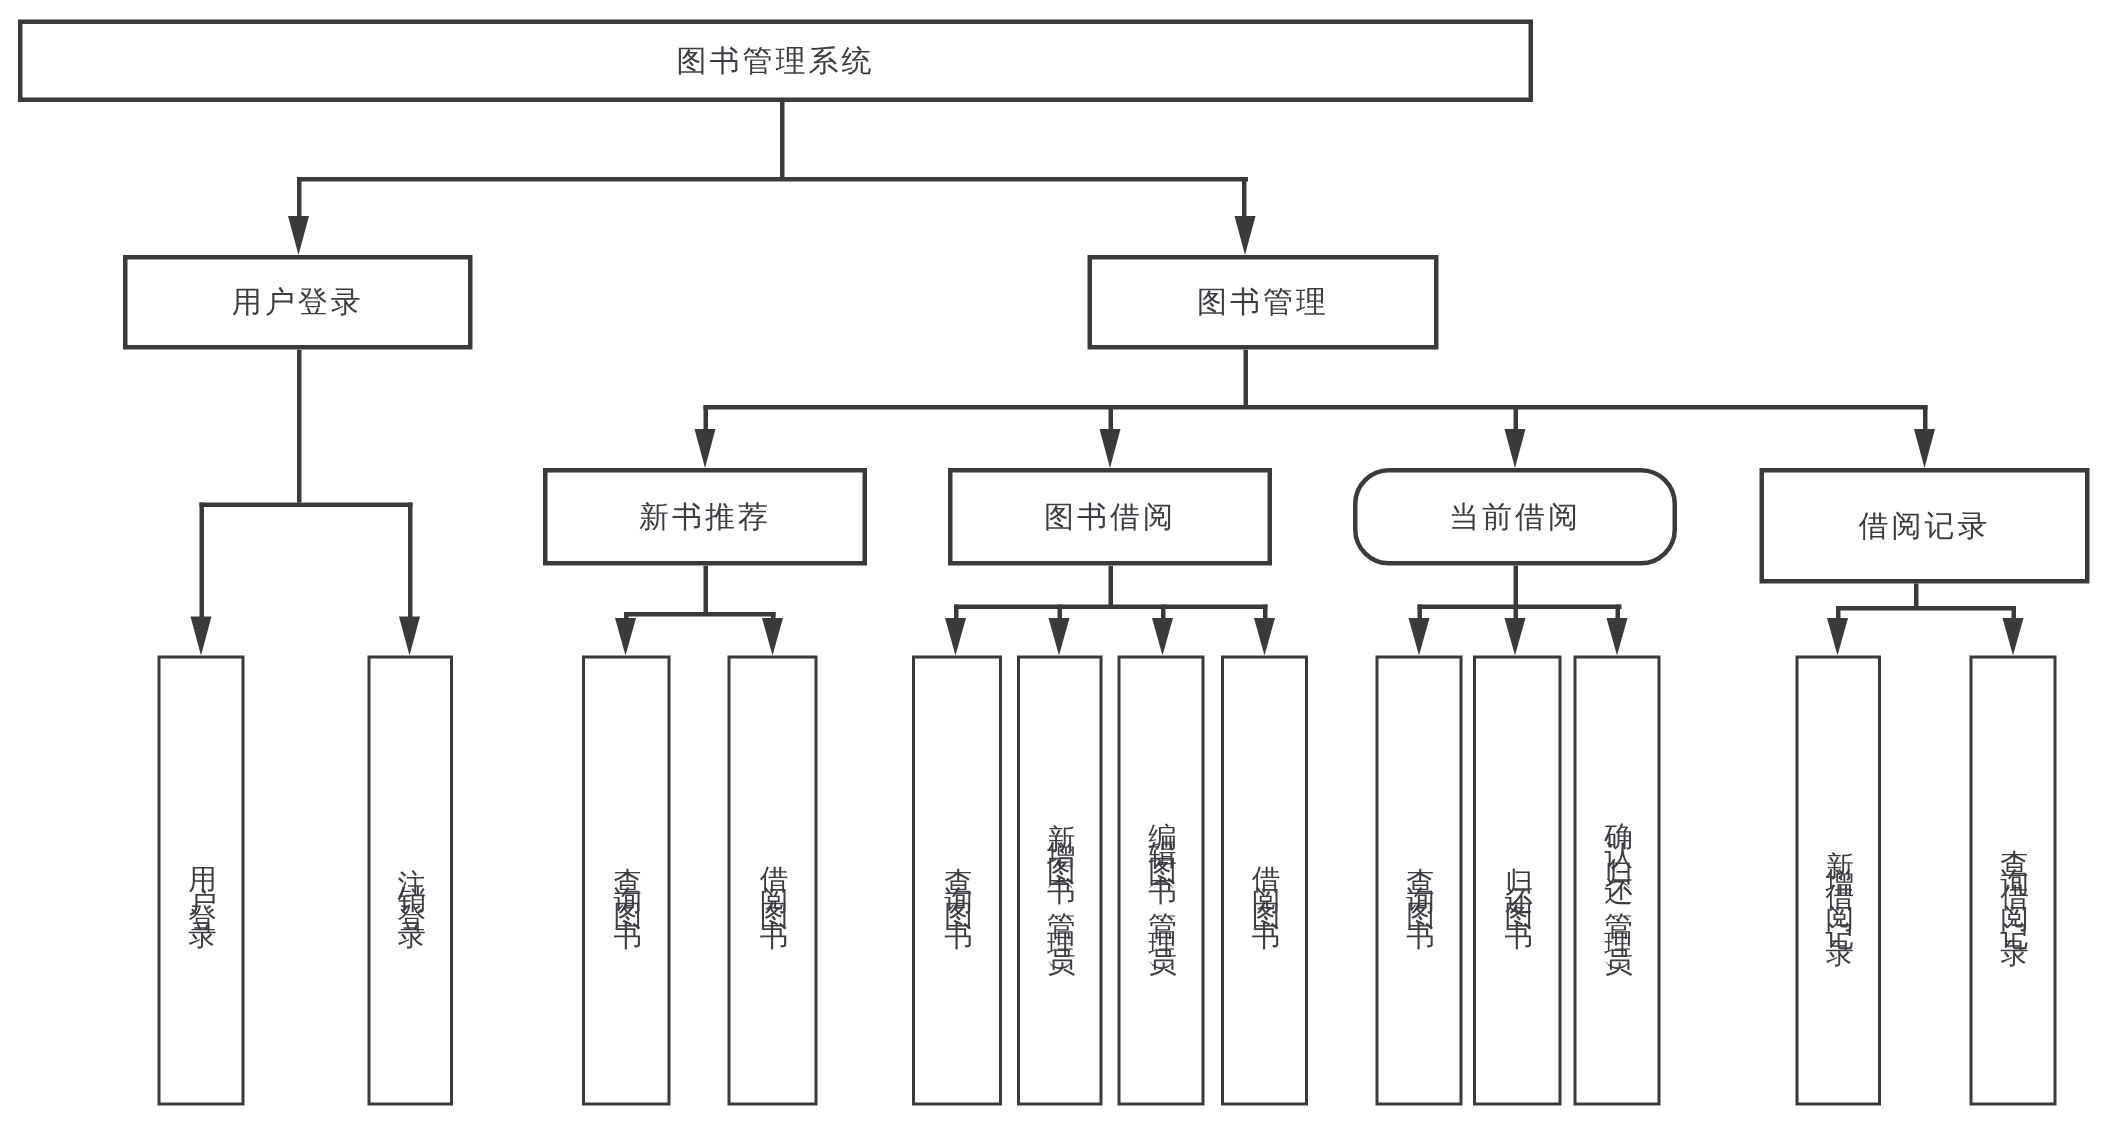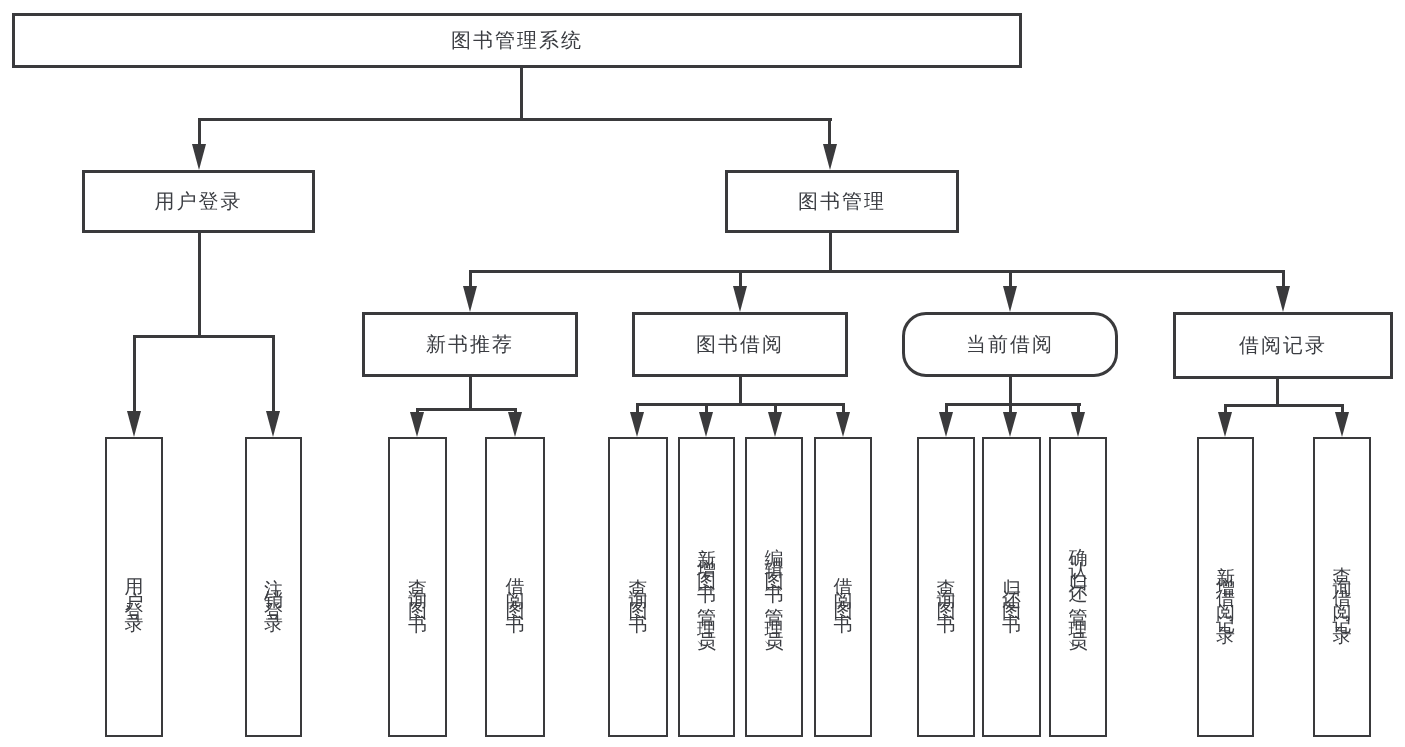--- a/index.html
+++ b/index.html
@@ -105,21 +105,21 @@
 
   <div class="box" style="left:632px;top:312px;width:216px;height:65px;">
     <span>图书借阅</span>
   </div>
   <div class="box" style="left:362px;top:312px;width:216px;height:65px;">
     <span>新书推荐</span>
   </div>
   <div class="box" style="left:902px;top:312px;width:216px;height:65px;border-radius:24px;">
     <span>当前借阅</span>
   </div>
-  <div class="box" style="left:1173px;top:312px;width:220px;height:67px;">
+  <div class="box" style="left:1173px;top:312px;width:220px;height:77px;">
     <span>借阅记录</span>
   </div>
 
   <div class="vline" style="left:469px;top:377px;width:3px;height:33px;"></div>
   <div class="hline" style="left:416px;top:408px;width:101px;height:3px;"></div>
   <div class="vline" style="left:416px;top:408px;width:3px;height:8px;"></div>
   <div class="ah short" style="left:410px;top:412px;"></div>
   <div class="vline" style="left:514px;top:408px;width:3px;height:8px;"></div>
   <div class="ah short" style="left:508px;top:412px;"></div>
 

